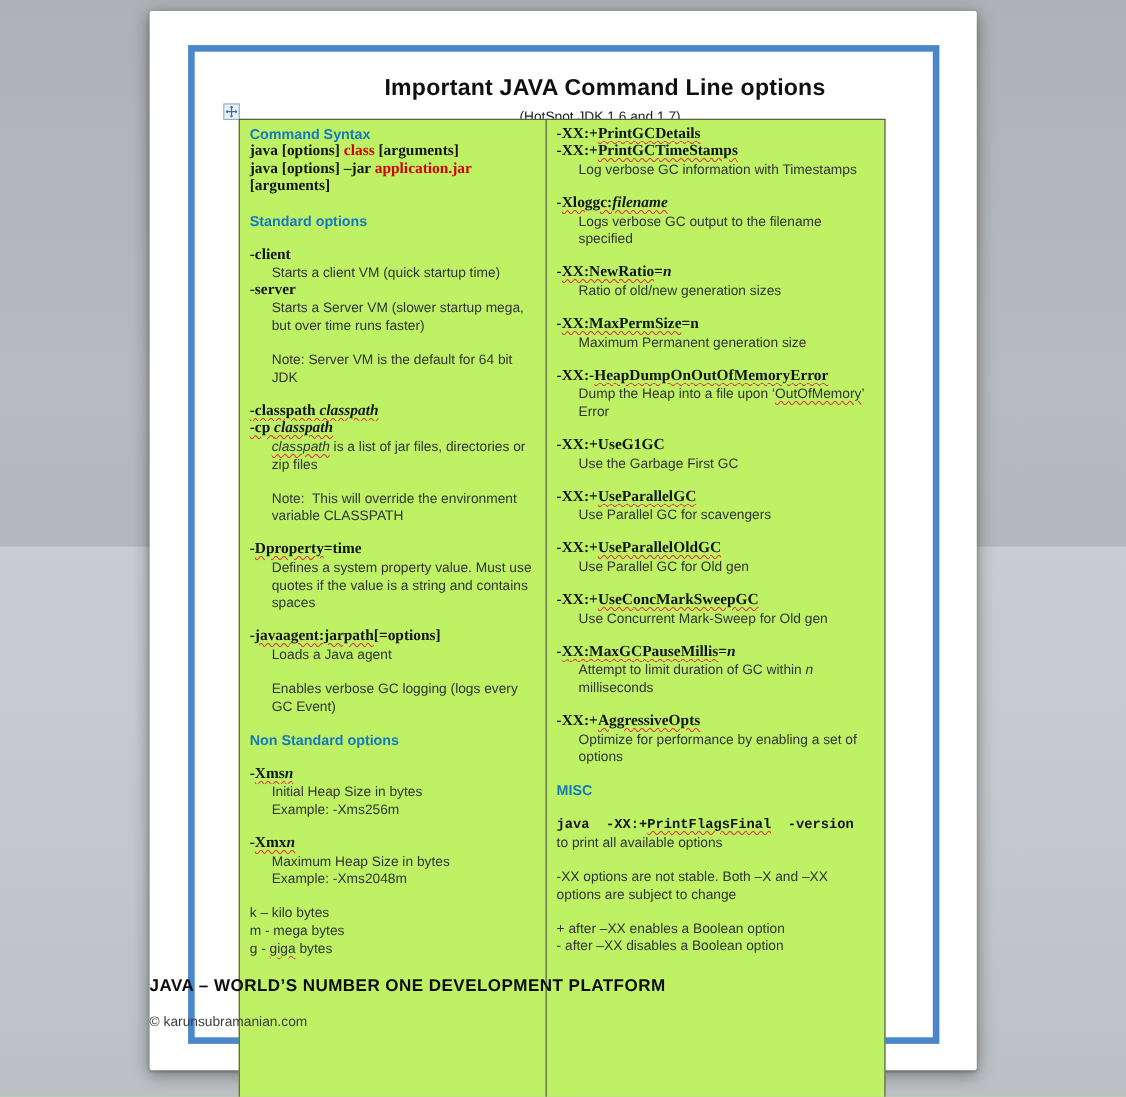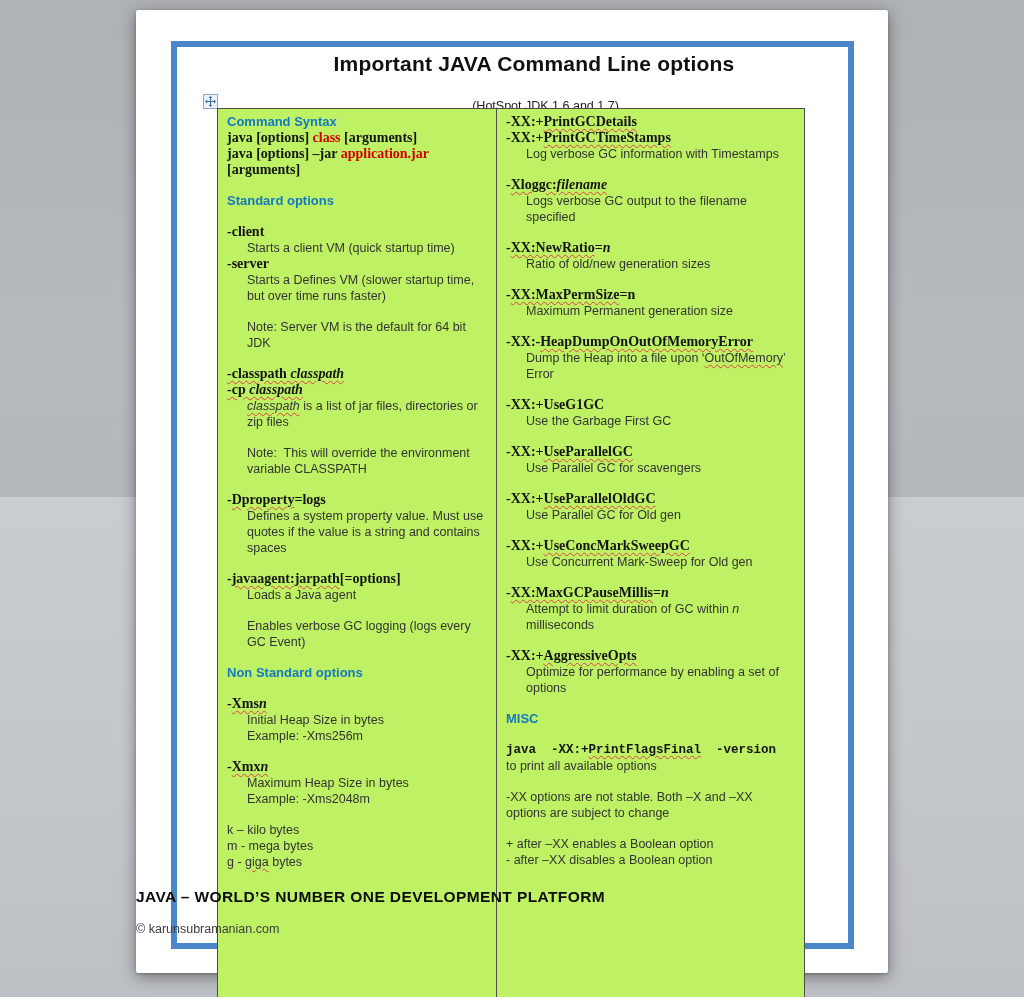--- a/index.html
+++ b/index.html
@@ -17,21 +17,21 @@
     position:absolute;left:136px;top:10px;width:752px;height:963px;
     background:#ffffff;border-radius:2px;
     box-shadow:0 4px 16px rgba(0,0,0,.38), 0 1px 3px rgba(0,0,0,.25);
   }
   .frame{
     position:absolute;left:35px;top:31px;width:683px;height:908px;
     box-sizing:border-box;border:6px solid #4a86c9;
   }
   .title{
     position:absolute;left:0;top:42px;width:796px;text-align:center;
-    font-size:21px;font-weight:bold;color:#101010;margin:0;letter-spacing:.2px;
+    font-size:21px;font-weight:bold;color:#101010;margin:16px;letter-spacing:.2px;
   }
   .subtitle{
     position:absolute;left:0;top:89px;width:819px;text-align:center;
     font-size:12.5px;color:#1c1c1c;
   }
   .move-handle{
     position:absolute;left:67px;top:84px;width:15px;height:15px;
     box-sizing:border-box;border:1px solid #8aa8c8;background:#eef3fa;
     display:flex;align-items:center;justify-content:center;cursor:move;
   }
@@ -94,31 +94,31 @@
     <div class="col col-left">
         <div class="ln heading"><span class="run">Command Syntax</span></div>
         <div class="ln opt"><span class="run">java [options] </span><span class="run red">class</span><span class="run"> [arguments]</span></div>
         <div class="ln opt"><span class="run">java [options] –jar </span><span class="run red">application.jar</span><span class="run"> [arguments]</span></div>
         <div class="ln gap"></div>
         <div class="ln heading"><span class="run">Standard options</span></div>
         <div class="ln gap"></div>
         <div class="ln opt"><span class="run">-client</span></div>
         <div class="ln desc"><span class="run">Starts a client VM (quick startup time)</span></div>
         <div class="ln opt"><span class="run">-server</span></div>
-        <div class="ln desc"><span class="run">Starts a Defines VM (slower startup time, but over time runs faster)</span></div>
+        <div class="ln desc"><span class="run">Starts a Server VM (slower startup mega, but over time runs faster)</span></div>
         <div class="ln gap"></div>
         <div class="ln desc"><span class="run">Note: Server VM is the default for 64 bit JDK</span></div>
         <div class="ln gap"></div>
         <div class="ln opt"><span class="run sq">-classpath </span><span class="run it sq">classpath</span></div>
         <div class="ln opt"><span class="run sq">-cp </span><span class="run it sq">classpath</span></div>
         <div class="ln desc"><span class="run it sq">classpath</span><span class="run"> is a list of jar files, directories or zip files</span></div>
         <div class="ln gap"></div>
         <div class="ln desc"><span class="run">Note:  This will override the environment variable CLASSPATH</span></div>
         <div class="ln gap"></div>
-        <div class="ln opt"><span class="run">-</span><span class="run sq">Dproperty</span><span class="run">=logs</span></div>
+        <div class="ln opt"><span class="run">-</span><span class="run sq">Dproperty</span><span class="run">=time</span></div>
         <div class="ln desc"><span class="run">Defines a system property value. Must use quotes if the value is a string and contains spaces</span></div>
         <div class="ln gap"></div>
         <div class="ln opt"><span class="run">-</span><span class="run sq">javaagent:jarpath</span><span class="run">[=options]</span></div>
         <div class="ln desc"><span class="run">Loads a Java agent</span></div>
         <div class="ln gap"></div>
         <div class="ln desc"><span class="run">Enables verbose GC logging (logs every GC Event)</span></div>
         <div class="ln gap"></div>
         <div class="ln heading"><span class="run">Non Standard options</span></div>
         <div class="ln gap"></div>
         <div class="ln opt"><span class="run">-</span><span class="run sq">Xms</span><span class="run it sq">n</span></div>

